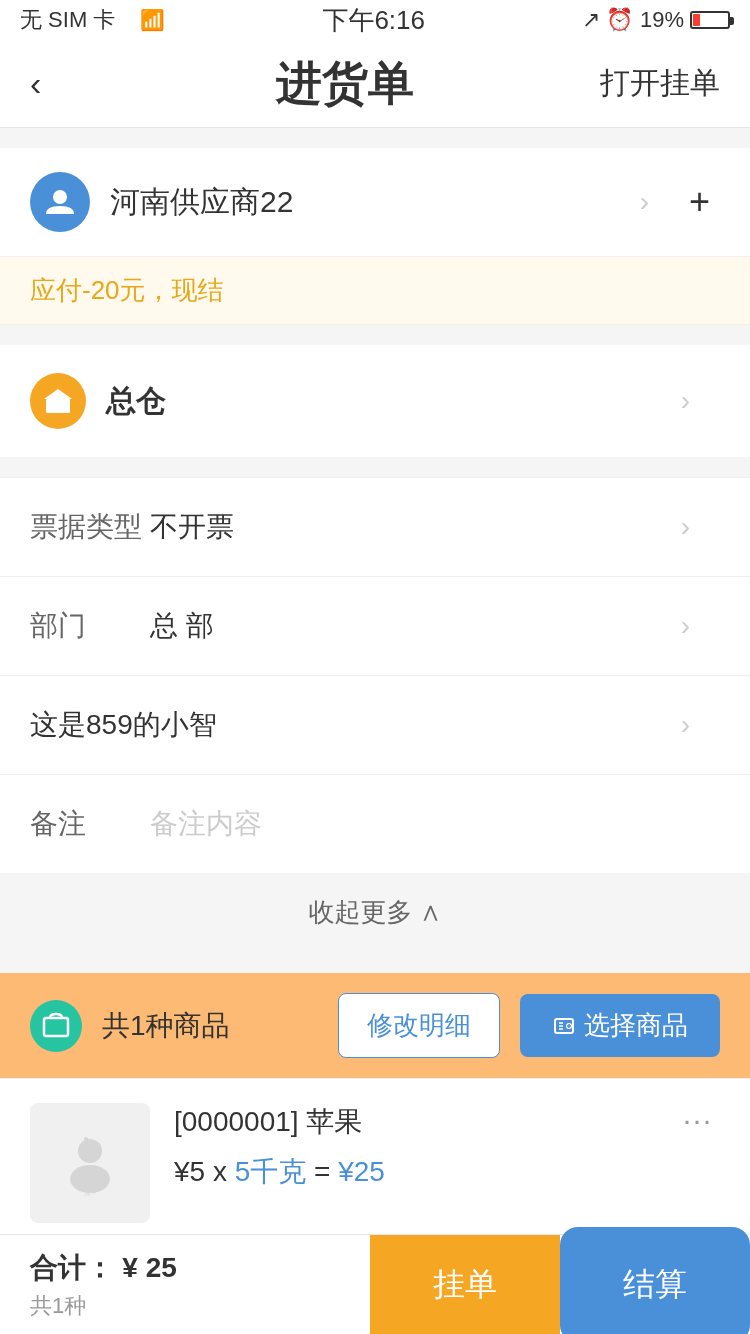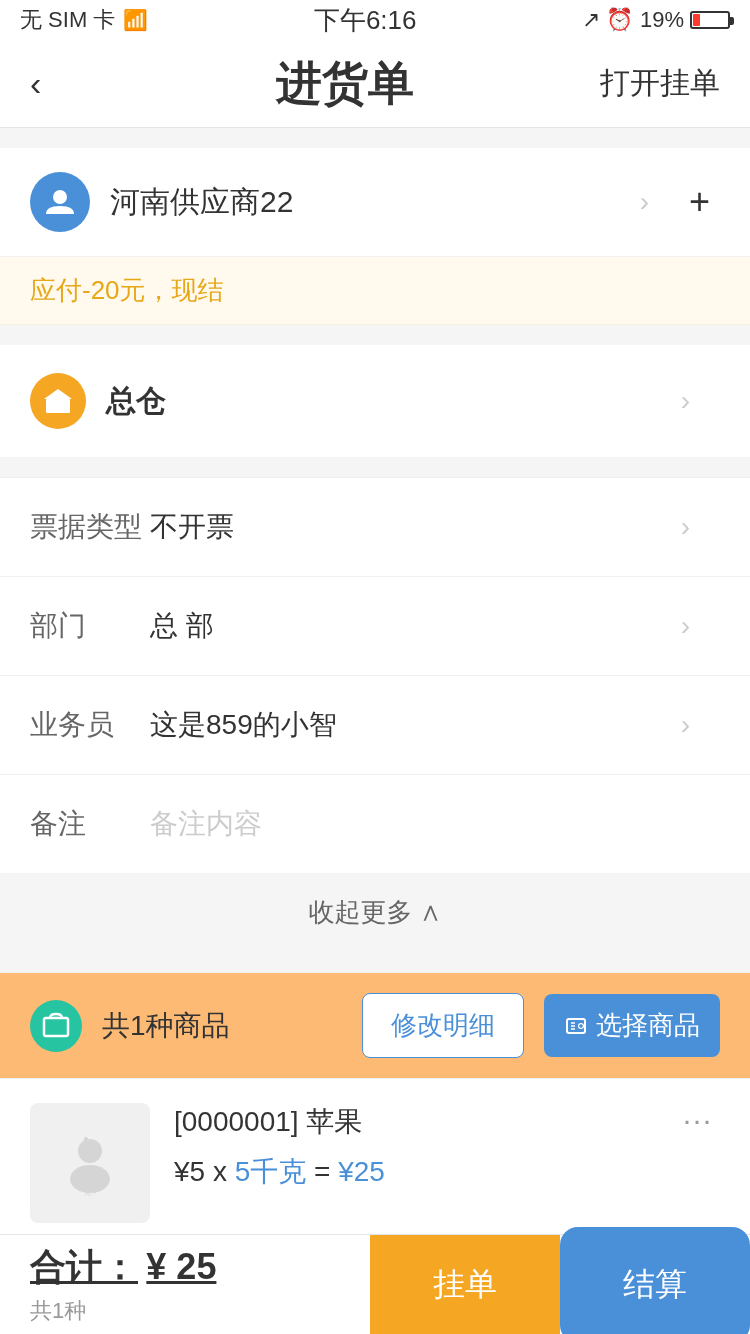--- a/index.html
+++ b/index.html
@@ -17,21 +17,21 @@
     .status-bar {
       height: 40px;
       background: #fff;
       display: flex;
       align-items: center;
       justify-content: space-between;
       padding: 0 20px;
       font-size: 22px;
       color: #333;
     }
-    .status-left { display: flex; align-items: center; gap: 8px; }
+    .status-left { display: flex; align-items: center; gap: 25px; }
     .status-center { font-size: 26px; font-weight: 500; }
     .status-right { display: flex; align-items: center; gap: 6px; font-size: 22px; }
     .battery-icon {
       width: 40px; height: 18px; border: 2px solid #333; border-radius: 3px;
       position: relative; display: inline-block;
     }
     .battery-icon::after {
       content: ''; position: absolute; right: -6px; top: 4px;
       width: 4px; height: 8px; background: #333; border-radius: 0 2px 2px 0;
     }
@@ -203,21 +203,21 @@
       padding: 14px 28px;
       font-size: 26px;
       cursor: pointer;
       text-align: right;
     }
     .btn-primary {
       background: #4a90d9;
       color: #fff;
       border: none;
       border-radius: 8px;
-      padding: 14px 20px;
+      padding: 14px 32px;
       font-size: 26px;
       cursor: pointer;
       display: flex;
       align-items: center;
       gap: 8px;
     }
 
     
     .product-item {
       background: #fff;
@@ -269,23 +269,22 @@
     }
     .total-section {
       flex: 1;
       padding: 0 30px;
     }
     .total-main {
       font-size: 30px;
       color: #333;
     }
     .total-main span {
-      font-size: 36px;
+      font-size: 28px;
       font-weight: 600;
-      text-decoration: underline;
     }
     .total-sub {
       font-size: 22px;
       color: #999;
       margin-top: 4px;
     }
     .btn-hang {
       width: 190px;
       height: 100px;
       background: #f5a623;
@@ -380,21 +379,20 @@
     <span class="chevron-right">›</span>
   </div>
 
   <div class="form-row">
     <div class="form-label">部门</div>
     <div class="form-value">总 部</div>
     <span class="chevron-right">›</span>
   </div>
 
   <div class="form-row">
-    <div class="form-label">业务员</div>
     <div class="form-value">这是859的小智</div>
     <span class="chevron-right">›</span>
   </div>
 
   <div class="form-row">
     <div class="form-label">备注</div>
     <div class="form-placeholder">备注内容</div>
   </div>
 </div>
 

